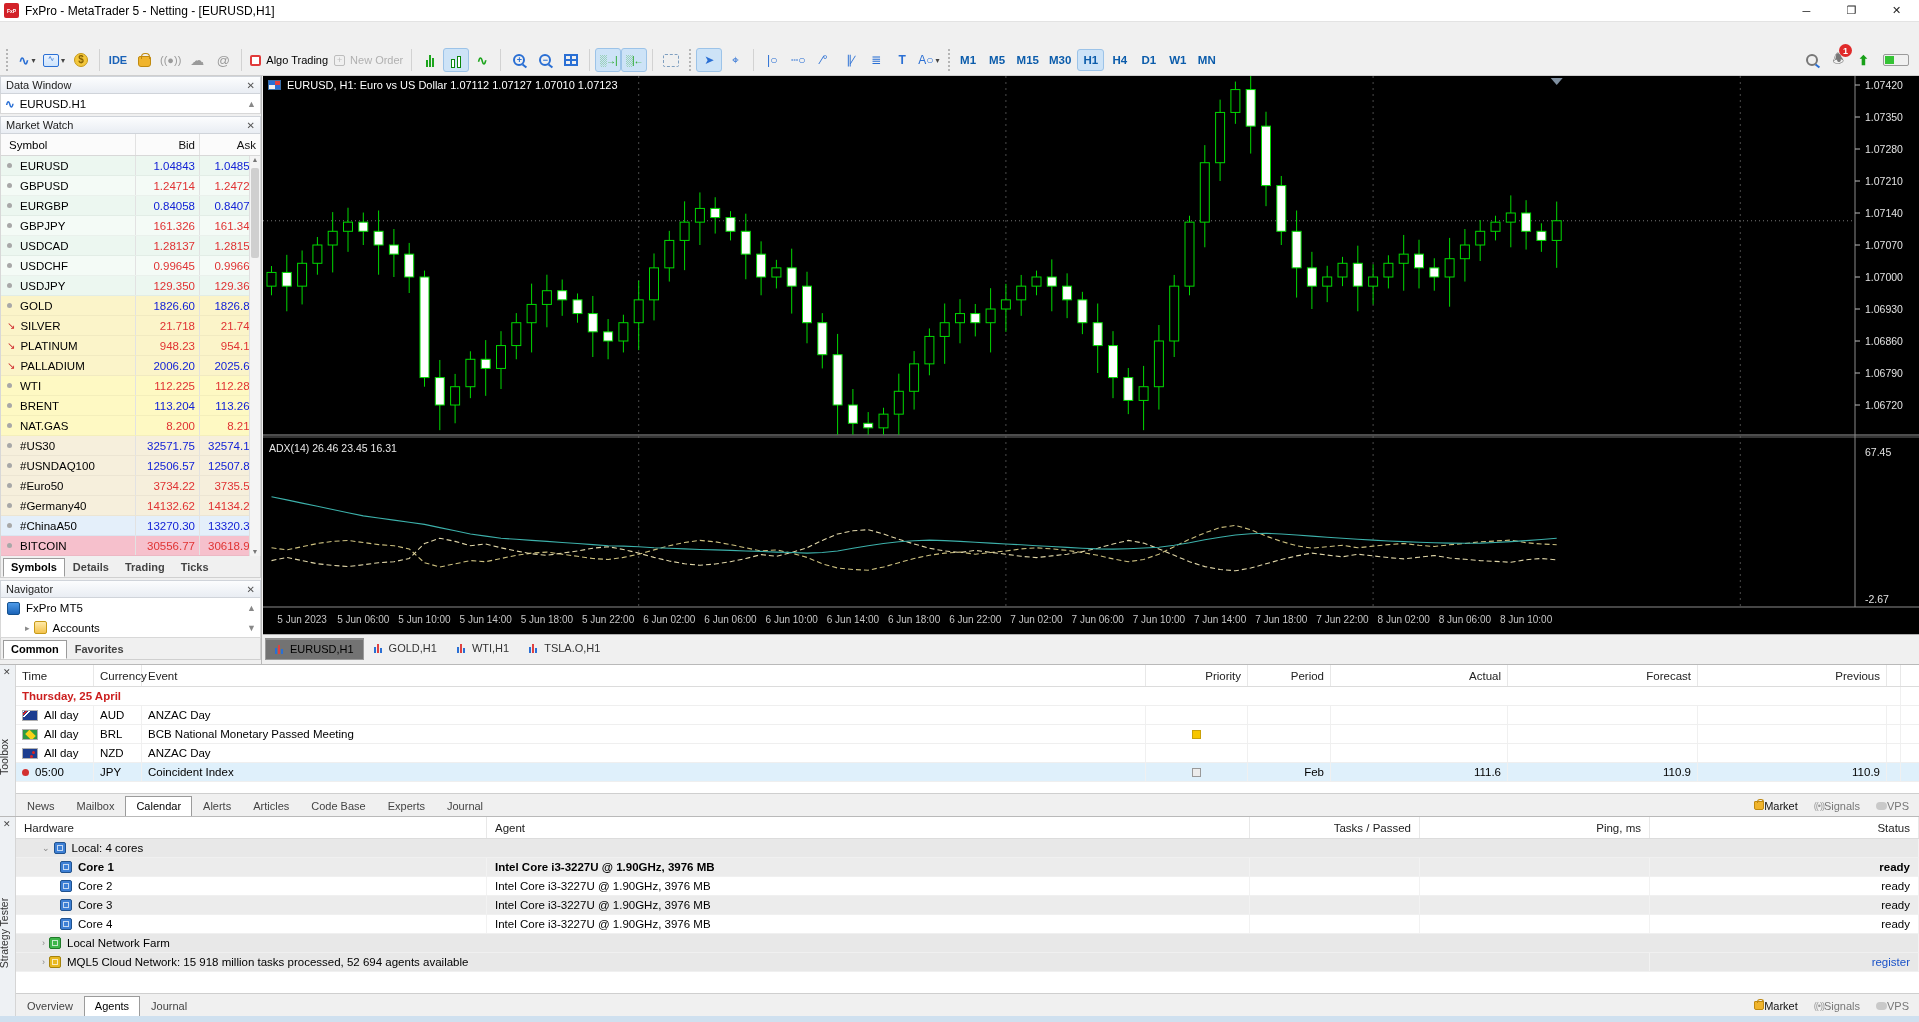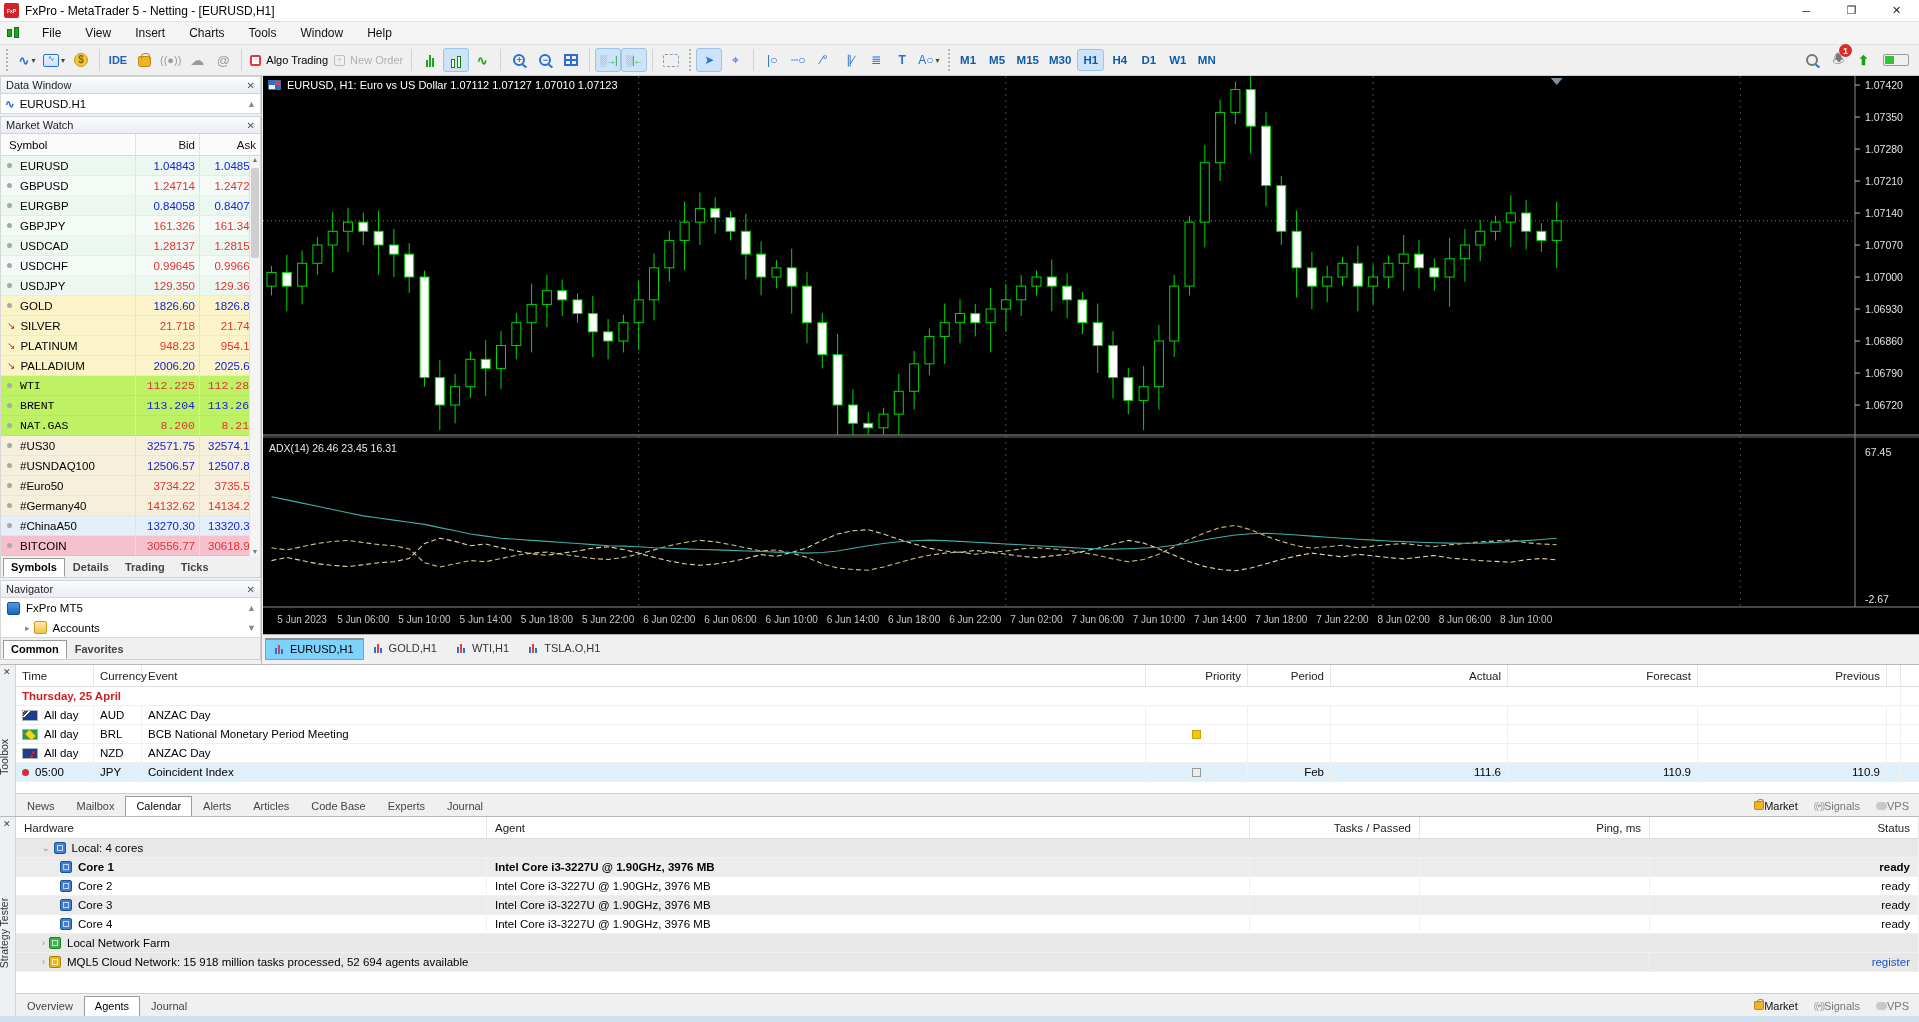--- a/index.html
+++ b/index.html
@@ -71,21 +71,21 @@
   .mw-table { background:#fff; border-left:1px solid #d8d8d8; border-right:1px solid #d8d8d8; position:relative;}
   .mw-hrow { display:flex; height:22px; align-items:center; border-bottom:1px solid #d8d8d8; background:#fbfbfb; font-size:11.5px; color:#111; }
   .mw-row { display:flex; height:20px; align-items:center; font-size:11.5px; border-bottom:1px solid rgba(0,0,0,0.04);}
   .c-sym { flex:1; display:flex; align-items:center; padding-left:6px; border-right:1px solid #e2e2e2; height:100%; color:#000;}
   .c-bid { width:64px; text-align:right; padding-right:4px; border-right:1px solid #e2e2e2; height:100%; display:flex; align-items:center; justify-content:flex-end;}
   .c-ask { width:60px; text-align:right; padding-right:4px; height:100%; display:flex; align-items:center; justify-content:flex-end;}
   .dot { width:5px; height:5px; border-radius:50%; background:#a8a8a8; margin-right:8px; flex:none;}
   .dna { color:#d03030; margin-right:5px; font-size:10px; flex:none; }
   .up-val { color:#1322d6; } .down-val { color:#e03333; }
   .bg-fx0 { background:#ecf7f0; } .bg-fx1 { background:#f4fbf6; }
-  .bg-metal { background:#fbf4c9; } .bg-energy { background:#bef264;font-family:Liberation Mono, monospace; }
+  .bg-metal { background:#fbf4c9; } .bg-energy { background:#fef9c3; }
   .bg-index { background:#f6efdc; } .bg-china { background:#e4effa; } .bg-crypto { background:#f6c0cc; }
   .mw-scroll { position:absolute; right:0; top:22px; width:11px; bottom:0; background:#f4f4f4; border-left:1px solid #e0e0e0; font-size:7px; color:#777; text-align:center;}
   .mw-thumb { position:absolute; left:1px; right:1px; top:12px; height:90px; background:#cfcfcf; border-radius:2px;}
   .tabs-row { display:flex; align-items:flex-end; height:22px; background:#f0f0f0; border:1px solid #d0d0d0; border-top:none; padding-left:2px;font-weight:bold;}
   .tab { font-size:11px; color:#444; padding:2px 7px 3px; border:1px solid transparent; }
   .tab.active { background:#fff; border:1px solid #9b9b9b; border-bottom:1px solid #fff; color:#000; }
   .nav-row { height:20px; background:#fff; display:flex; align-items:center; font-size:11.5px; padding-left:6px; border-left:1px solid #d8d8d8; border-right:1px solid #d8d8d8;}
   .nav-row.child { padding-left:24px; }
   .nav-ico { width:13px; height:13px; border-radius:2px; margin-right:6px; flex:none;}
   .nav-ico.mt5 { background:linear-gradient(#4d9ae8,#1c64b8); border:1px solid #14518f; }
@@ -94,21 +94,21 @@
 
   
   .chart-col { position:absolute; left:263px; top:76px; width:1656px; height:588px; }
   .chart-body { position:absolute; left:0; top:0; width:1656px; height:558px; background:#4d7c0f; }
   .ohlc-line { position:absolute; left:5px; top:3px; display:flex; align-items:center; gap:6px; color:#fff; font-size:11px; z-index:5;}
   .chart-mini-ico { width:13px; height:10px; display:grid; grid-template-columns:1fr 1fr; grid-template-rows:1fr 1fr; border:1px solid #3b6ea5;}
   .chart-mini-ico i:nth-child(1){background:#2a6fd4;} .chart-mini-ico i:nth-child(2){background:#e04040;}
   .chart-mini-ico i:nth-child(3){background:#f0f0f0;} .chart-mini-ico i:nth-child(4){background:#2a6fd4;}
   .chart-tabs { position:absolute; left:0; top:558px; width:1656px; height:30px; background:#f0f0f0; border-top:1px solid #b0b0b0; display:flex; align-items:flex-start; padding:3px 0 0 2px; }
   .ctab { display:flex; align-items:center; gap:5px; font-size:11px; color:#333; padding:3px 9px 4px; border:1px solid transparent; }
-  .ctab.active { background:#7dd3fc; border:1px solid #9b9b9b; border-top:2px solid #8f8f8f; color:#000; }
+  .ctab.active { background:#737373; border:1px solid #9b9b9b; border-top:2px solid #8f8f8f; color:#000; }
   .ctab-ico { width:10px; height:9px; display:flex; align-items:flex-end; gap:1px;}
   .ctab-ico i { width:2px; } .ctab-ico i:nth-child(1){height:6px;background:#2a6fd4;} .ctab-ico i:nth-child(2){height:9px;background:#e04040;} .ctab-ico i:nth-child(3){height:5px;background:#2a6fd4;}
 
   
   .bottom-panel { position:absolute; left:0; width:1919px; background:#f0f0f0; border-top:1px solid #b9b9b9; }
   .v-strip { position:absolute; left:0; top:0; bottom:0; width:16px; background:#eef1f4; border-right:1px solid #d5d5d5; }
   .v-strip .x { position:absolute; top:2px; left:3px; font-size:9px; color:#444; }
   .v-label { position:absolute; left:-2px; top:50%; transform:rotate(-90deg) translateX(-50%); transform-origin:8px 8px; font-size:10.5px; color:#333; white-space:nowrap; }
   .panel-content { position:absolute; left:16px; top:0; right:0; bottom:0; background:#fff; }
   .cal-grid { display:grid; grid-template-columns:78px 48px 1004px 102px 83px 177px 190px 189px 14px; }
@@ -165,35 +165,20 @@
   <div class="titlebar">
     <div class="fxpro-logo">FxP</div>
     <div class="title-text">FxPro - MetaTrader 5 - Netting - [EURUSD,H1]</div>
     <div class="win-controls">
       <div class="win-btn">─</div>
       <div class="win-btn">❐</div>
       <div class="win-btn">✕</div>
     </div>
   </div>
 
-  <div class="menubar">
-    <div class="menu-logo">
-      <i style="left:1px;top:3px;height:8px;"></i>
-        <i style="left:8px;top:1px;height:11px;"></i>
-    </div>
-    <div id="menu-items" style="display:flex;">
-        <div class="menu-item">File</div>
-        <div class="menu-item">View</div>
-        <div class="menu-item">Insert</div>
-        <div class="menu-item">Charts</div>
-        <div class="menu-item">Tools</div>
-        <div class="menu-item">Window</div>
-        <div class="menu-item">Help</div>
-      </div>
-  </div>
 
   <div class="toolbar">
     <div class="tb-handle"></div>
     <div class="tb-btn">
         <span class="ico ico-squig">∿</span>
         <span class="caret">▾</span>
       </div>
     <div class="tb-btn">
         <span class="ico ico-frame">∿</span>
         <span class="caret">▾</span>
@@ -851,21 +836,21 @@
             <div class="r"></div>
             <div class="r"></div>
             <div></div>
           </div>
           <div class="cal-grid cal-row">
             <div>
               <span class="flag br"></span>
               <span>All day</span>
             </div>
             <div>BRL</div>
-            <div>BCB National Monetary Period Meeting</div>
+            <div>BCB National Monetary Passed Meeting</div>
             <div style="justify-content: center;">
               <span class="pri medium"></span>
             </div>
             <div class="r"></div>
             <div class="r"></div>
             <div class="r"></div>
             <div class="r"></div>
             <div></div>
           </div>
           <div class="cal-grid cal-row">

